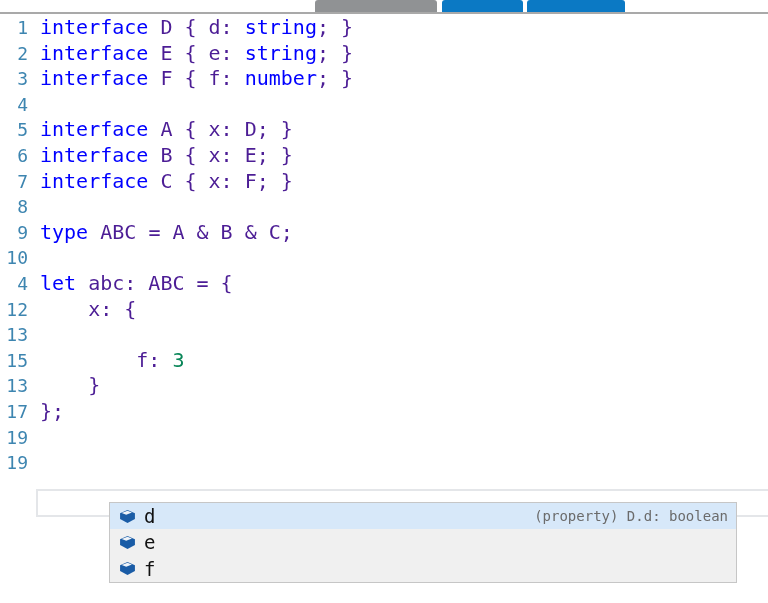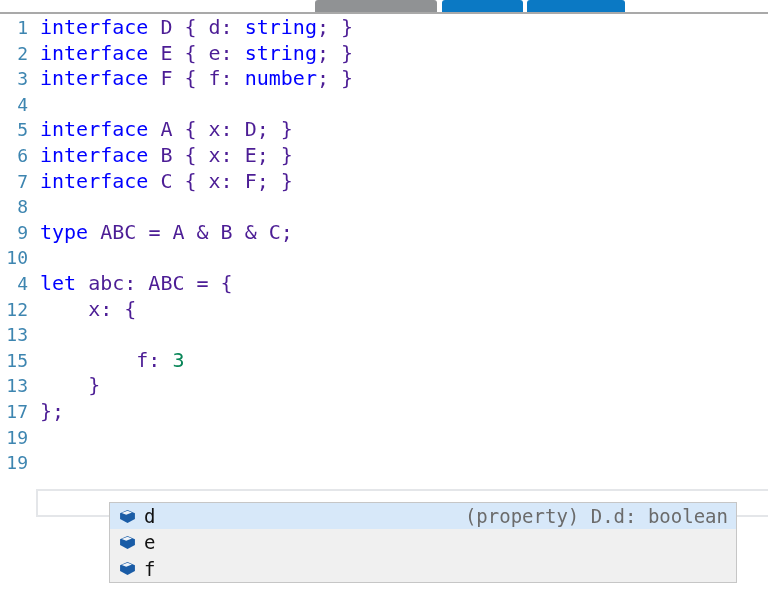--- a/index.html
+++ b/index.html
@@ -26,21 +26,21 @@
   .current-line{position:absolute;left:36px;top:474px;width:730px;height:24px;
      border-top:2px solid var(--clb);border-bottom:2px solid var(--clb);border-left:2px solid var(--clb);
      z-index:1;}
   
   .suggest{position:absolute;left:109px;top:502px;width:628px;background:var(--sbg);
      border:1px solid var(--sbrd);box-sizing:border-box;z-index:5;}
   .suggest-row{display:flex;align-items:center;height:26.3px;padding:0 8px 0 10px;}
   .suggest-row.selected{background:var(--selbg);}
   .sicon{width:15px;height:13px;margin-right:9px;flex:none;}
   .slabel{font-size:19px;color:#111111;}
-  .sdetail{margin-left:auto;font-size:19px;color:var(--sdet);white-space:pre;}
+  .sdetail{margin-left:auto;font-size:14px;color:var(--sdet);white-space:pre;}
 </style>
 </head>
 <body style="--kw: #0000ff; --str: #a31515; --num: #098658; --ln: #3d85b0; --clb: #e4e6e9; --sbg: #f0f0f0; --sbrd: #c6c6c6; --selbg: #d7e8f9; --sdet: #6b6b6b;">
 
 <div class="tabstrip" id="tabstrip">
     <div class="tab" style="left: 315px; width: 122px; background: rgb(144, 146, 148);"></div>
     <div class="tab" style="left: 442px; width: 81px; background: rgb(11, 121, 196);"></div>
     <div class="tab" style="left: 527px; width: 98px; background: rgb(11, 121, 196);"></div>
   </div>
 <div class="tab-divider" id="tabdivider" style="background: rgb(169, 169, 169);"></div>

